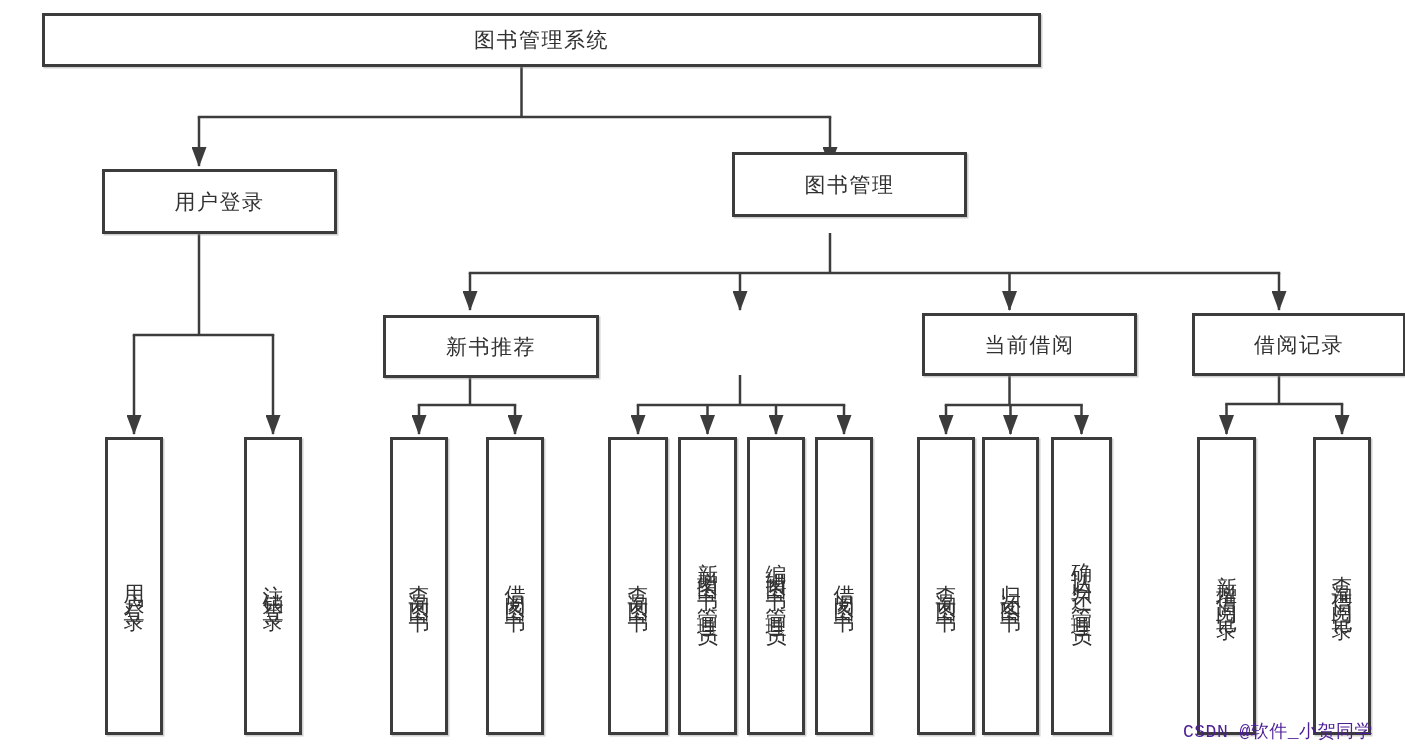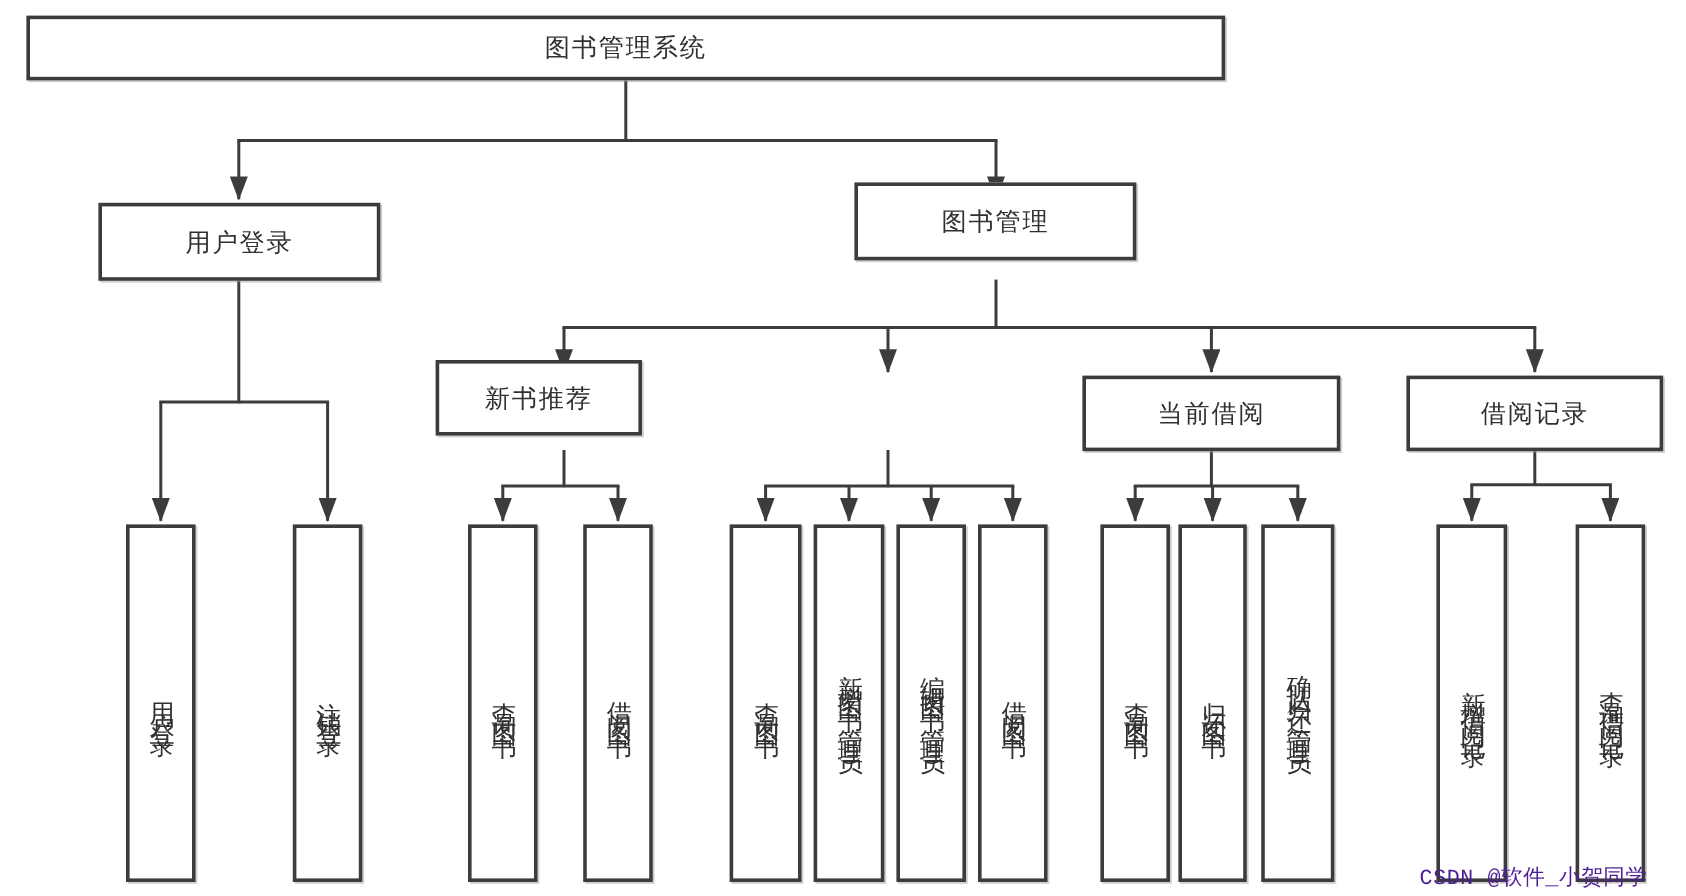--- a/index.html
+++ b/index.html
@@ -24,20 +24,21 @@
     box-shadow: 1.5px 1.5px 0 rgba(150,150,150,0.45);
     display: flex;
     align-items: center;
     justify-content: center;
     color: #313131;
   }
   .hnode {
     font-size: 21px;
     letter-spacing: 1.5px;
     white-space: nowrap;
+    margin-left: 20px;
   }
   .vnode span {
     writing-mode: vertical-rl;
     text-orientation: mixed;
     font-size: 21px;
     line-height: 1.15;
     letter-spacing: 9px;
     color: #313131;
   }
   .watermark {
@@ -105,21 +106,21 @@
       <path d="M1226.5,404 V434" marker-end="url(#arrow)"></path>
       <path d="M1342,404 V434" marker-end="url(#arrow)"></path>
     </g>
   </svg>
 
   <div class="node hnode" style="left:22px; top:13px; width:999px; height:54px;">图书管理系统</div>
 
   <div class="node hnode" style="left:82px; top:169px; width:235px; height:65px;">用户登录</div>
   <div class="node hnode" style="left:712px; top:152px; width:235px; height:65px;">图书管理</div>
 
-  <div class="node hnode" style="left:363px; top:300px; width:172px; height:63px;text-align:center;">新书推荐</div>
+  <div class="node hnode" style="left:363px; top:315px; width:216px; height:63px;text-align:center;">新书推荐</div>
   <div class="node hnode" style="left:1172px; top:313px; width:214px; height:63px;">借阅记录</div>
   <div class="node hnode" style="left:902px; top:313px; width:215px; height:63px;">当前借阅</div>
 
   <div class="node vnode" style="left:105px; top:437px; width:58px; height:298px;">
     <span>用户登录</span>
   </div>
   <div class="node vnode" style="left:244px; top:437px; width:58px; height:298px;">
     <span>注销登录</span>
   </div>
 

